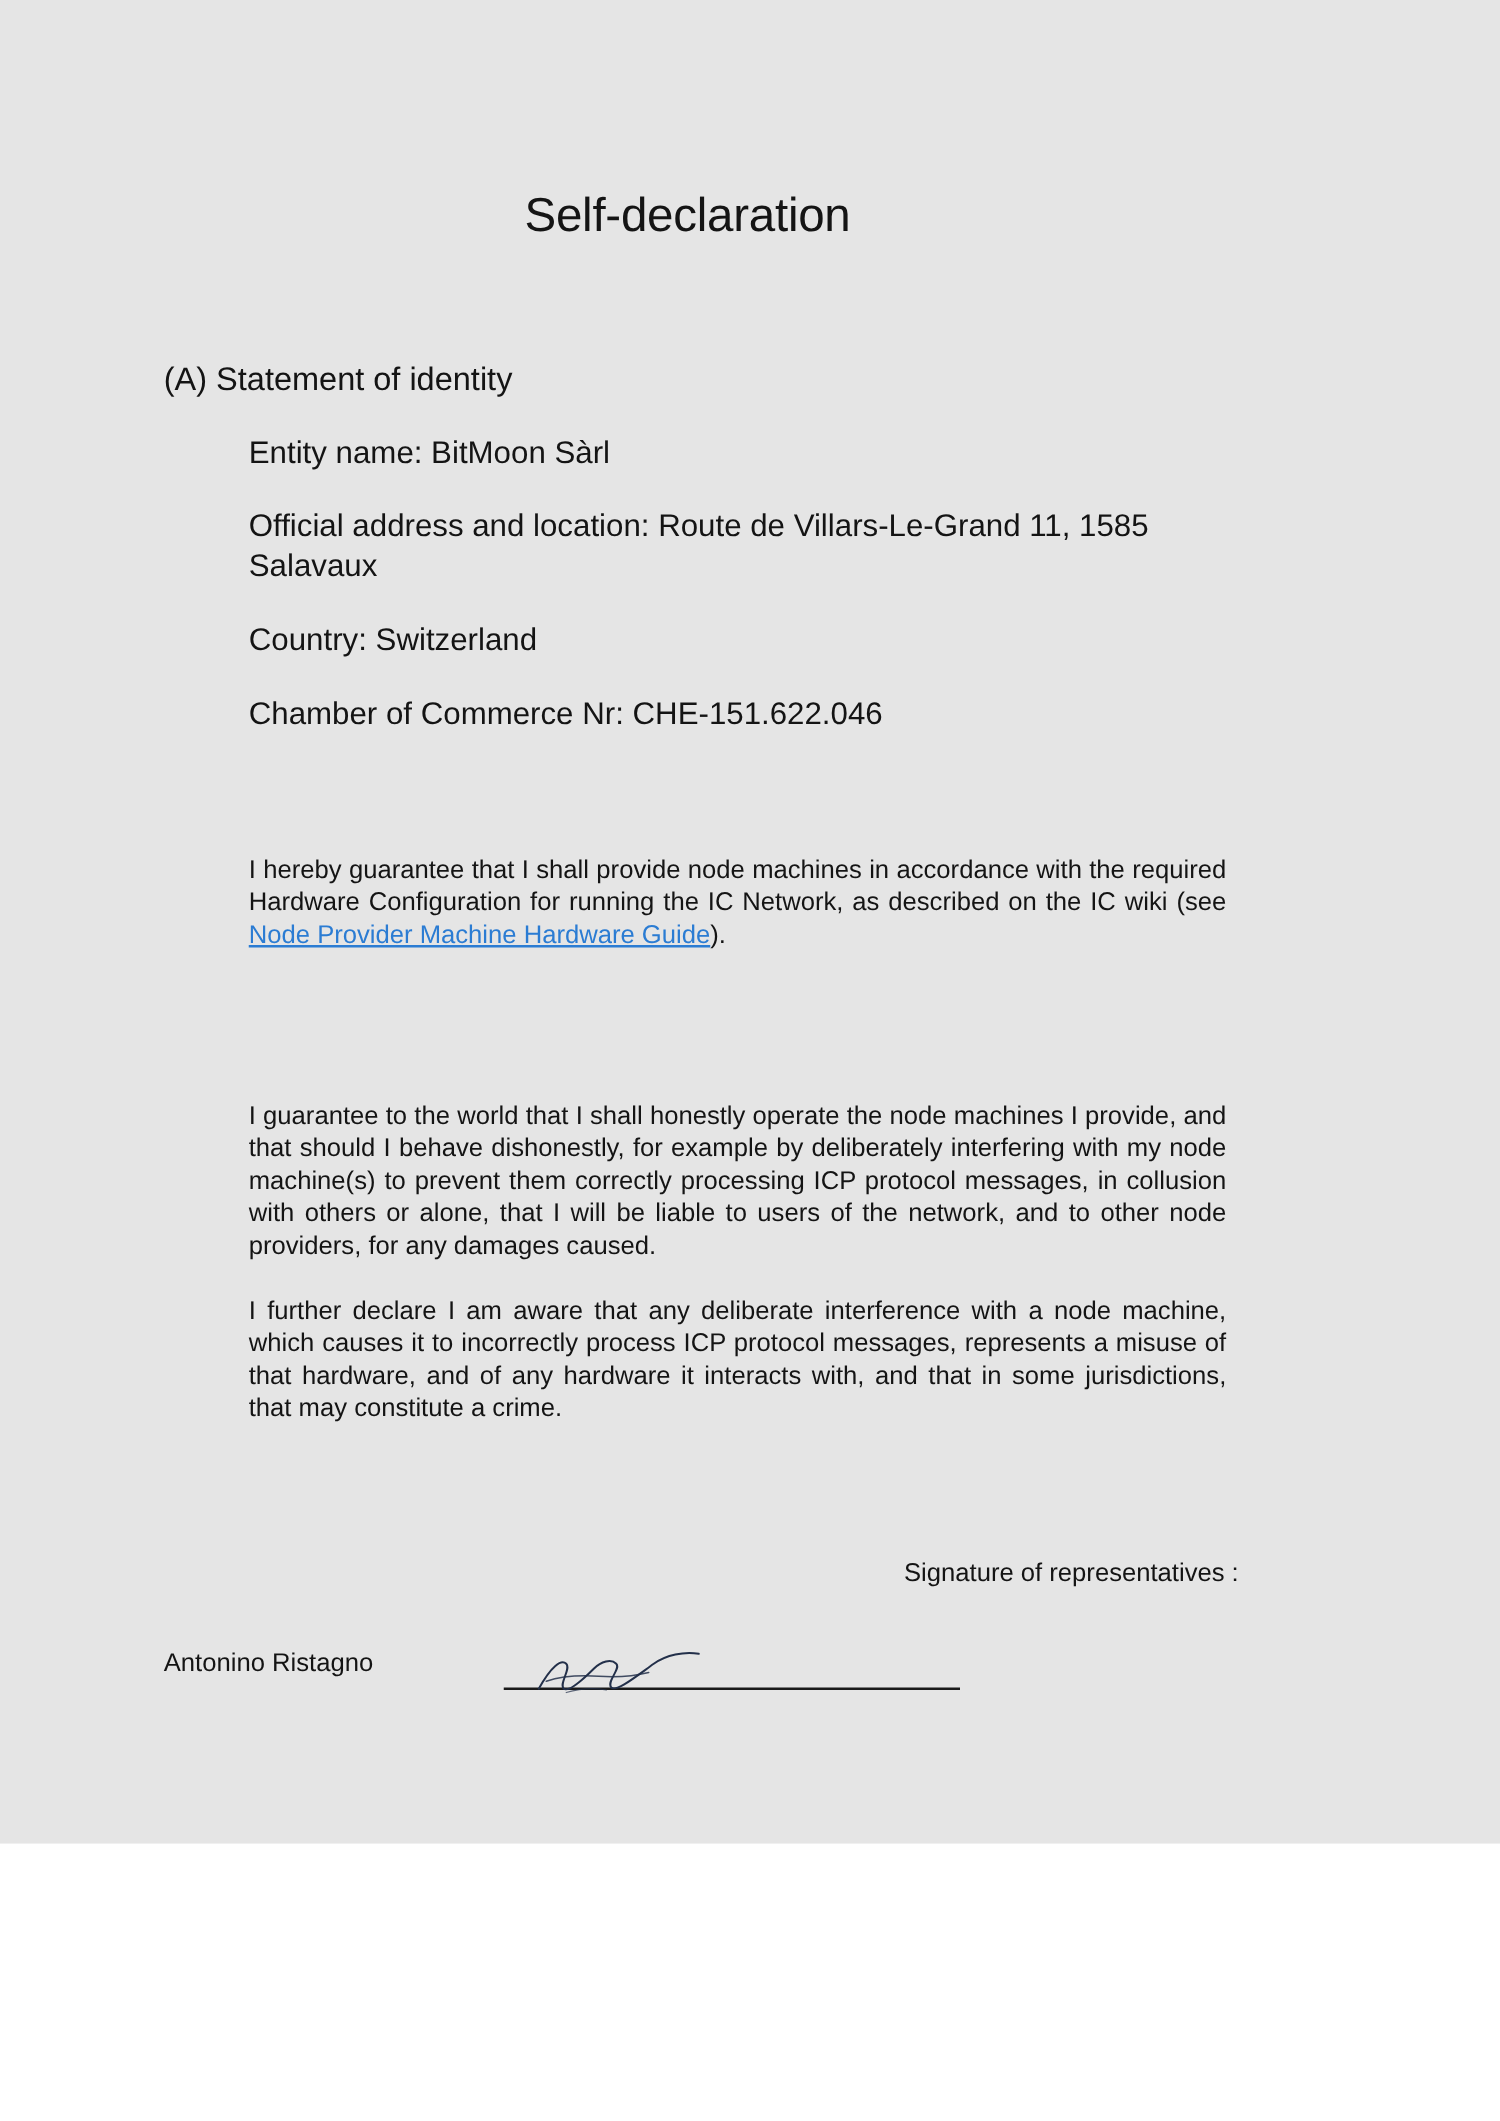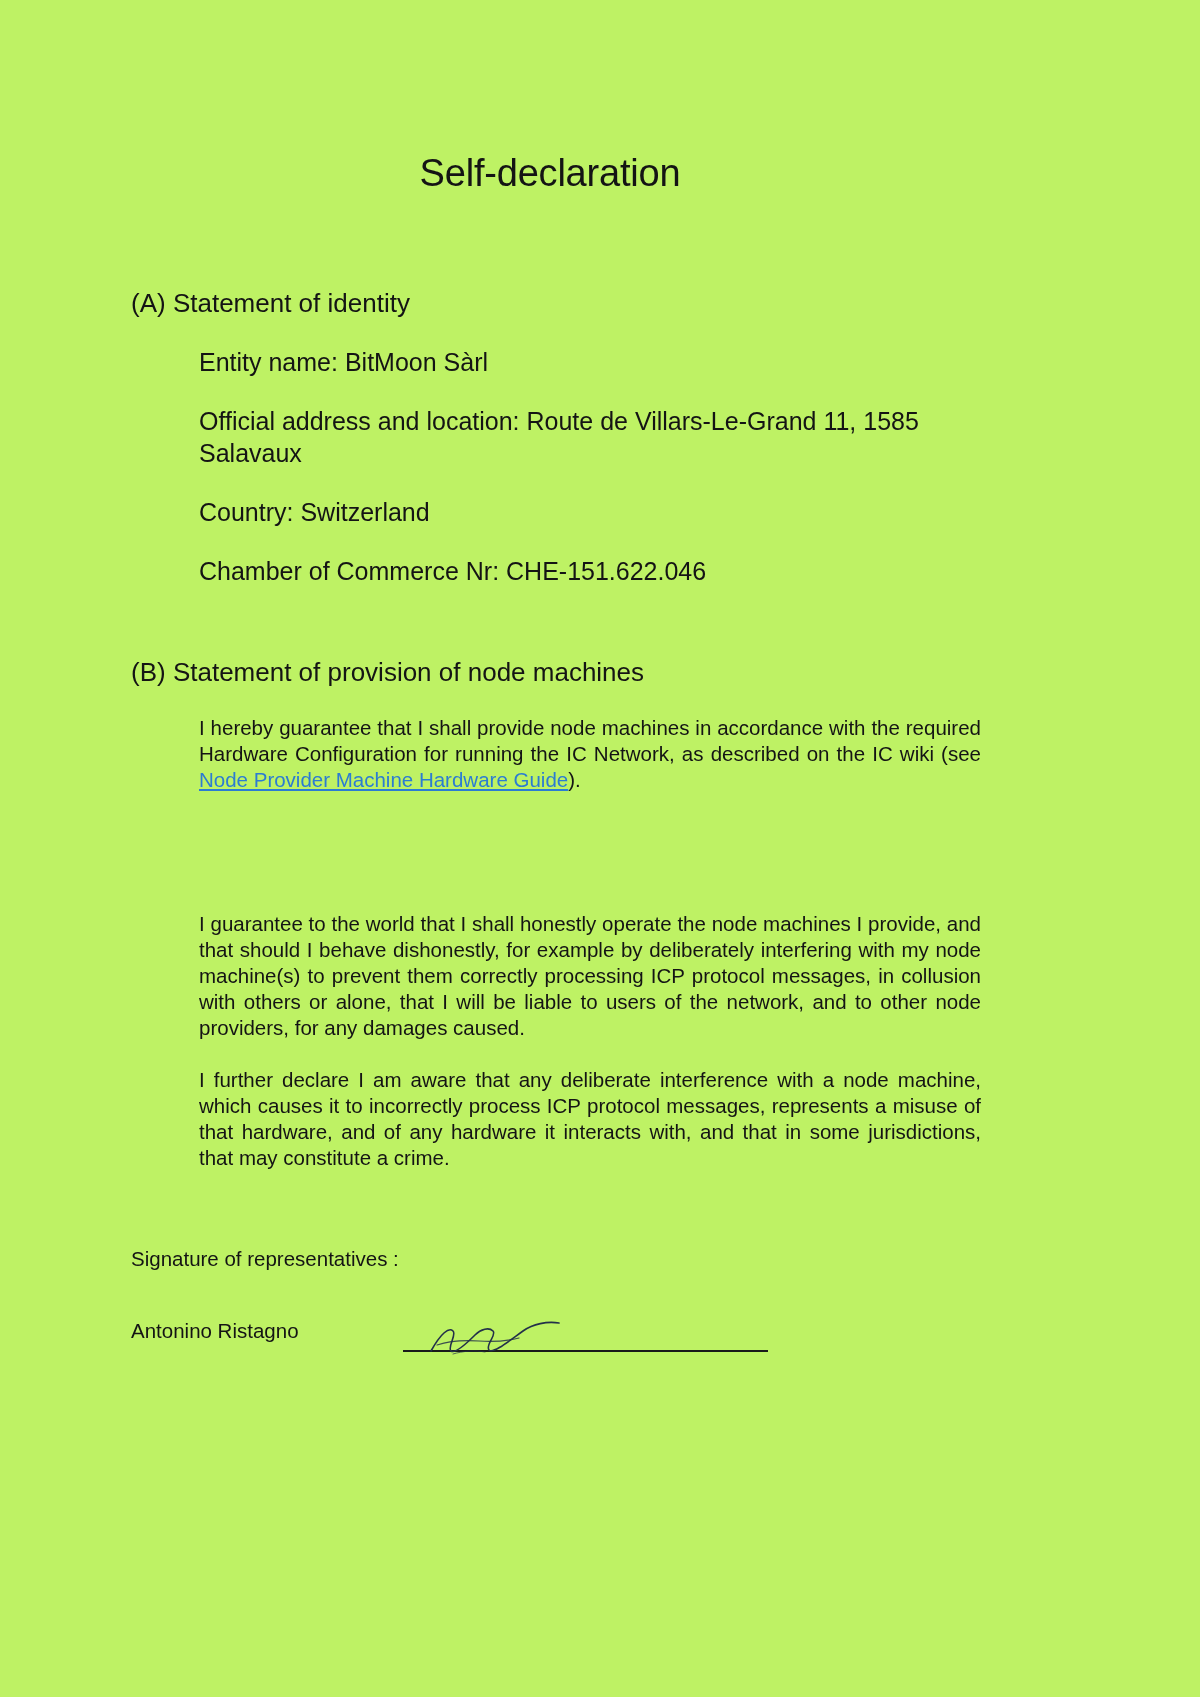--- a/index.html
+++ b/index.html
@@ -7,22 +7,22 @@
     padding: 0;
     background: #ffffff;
   }
   body {
     font-family: "Liberation Sans", sans-serif;
     color: #1a1a1a;
   }
   .page {
     position: relative;
     width: 1200px;
-    height: 1697px;
-    background: #bef264;
+    height: 1475px;
+    background: #e5e5e5;
     box-sizing: border-box;
     margin: 0 auto;
     overflow: hidden;
   }
   .doc-title {
     position: absolute;
     top: 152px;
     left: 0;
     width: 1100px;
     text-align: center;
@@ -71,20 +71,21 @@
   }
   .sig-area {
     position: absolute;
     left: 131px;
     top: 1247px;
     width: 860px;
   }
   .sig-label {
     font-size: 20.5px;
     color: #141414;
+    text-align: right;
   }
   .sig-row {
     position: relative;
     margin-top: 48px;
     height: 40px;
   }
   .sig-name {
     font-size: 20.5px;
     color: #141414;
     display: inline-block;
@@ -129,21 +130,20 @@
       <div class="indent-line">Official address and location: Route de Villars-Le-Grand 11, 1585 Salavaux</div>
 
       <div class="indent-line">Country: Switzerland</div>
 
       <div class="indent-line">Chamber of Commerce Nr: CHE-151.622.046</div>
     </div>
 
     <div class="gap-a"></div>
 
     <div class="section-block">
-      <div class="section-heading">(B) Statement of provision of node machines</div>
 
       <p class="body-para"><span>I hereby guarantee that I shall provide node machines in accordance with the required Hardware Configuration for running the IC Network, as described on the IC wiki (see </span><a class="doc-link" href="#">Node Provider Machine Hardware Guide</a><span>).</span></p>
     </div>
 
     <div class="gap-b"></div>
 
     <div class="section-block">
 
       <p class="body-para">I guarantee to the world that I shall honestly operate the node machines I provide, and that should I behave dishonestly, for example by deliberately interfering with my node machine(s) to prevent them correctly processing ICP protocol messages, in collusion with others or alone, that I will be liable to users of the network, and to other node providers, for any damages caused.</p>
 

